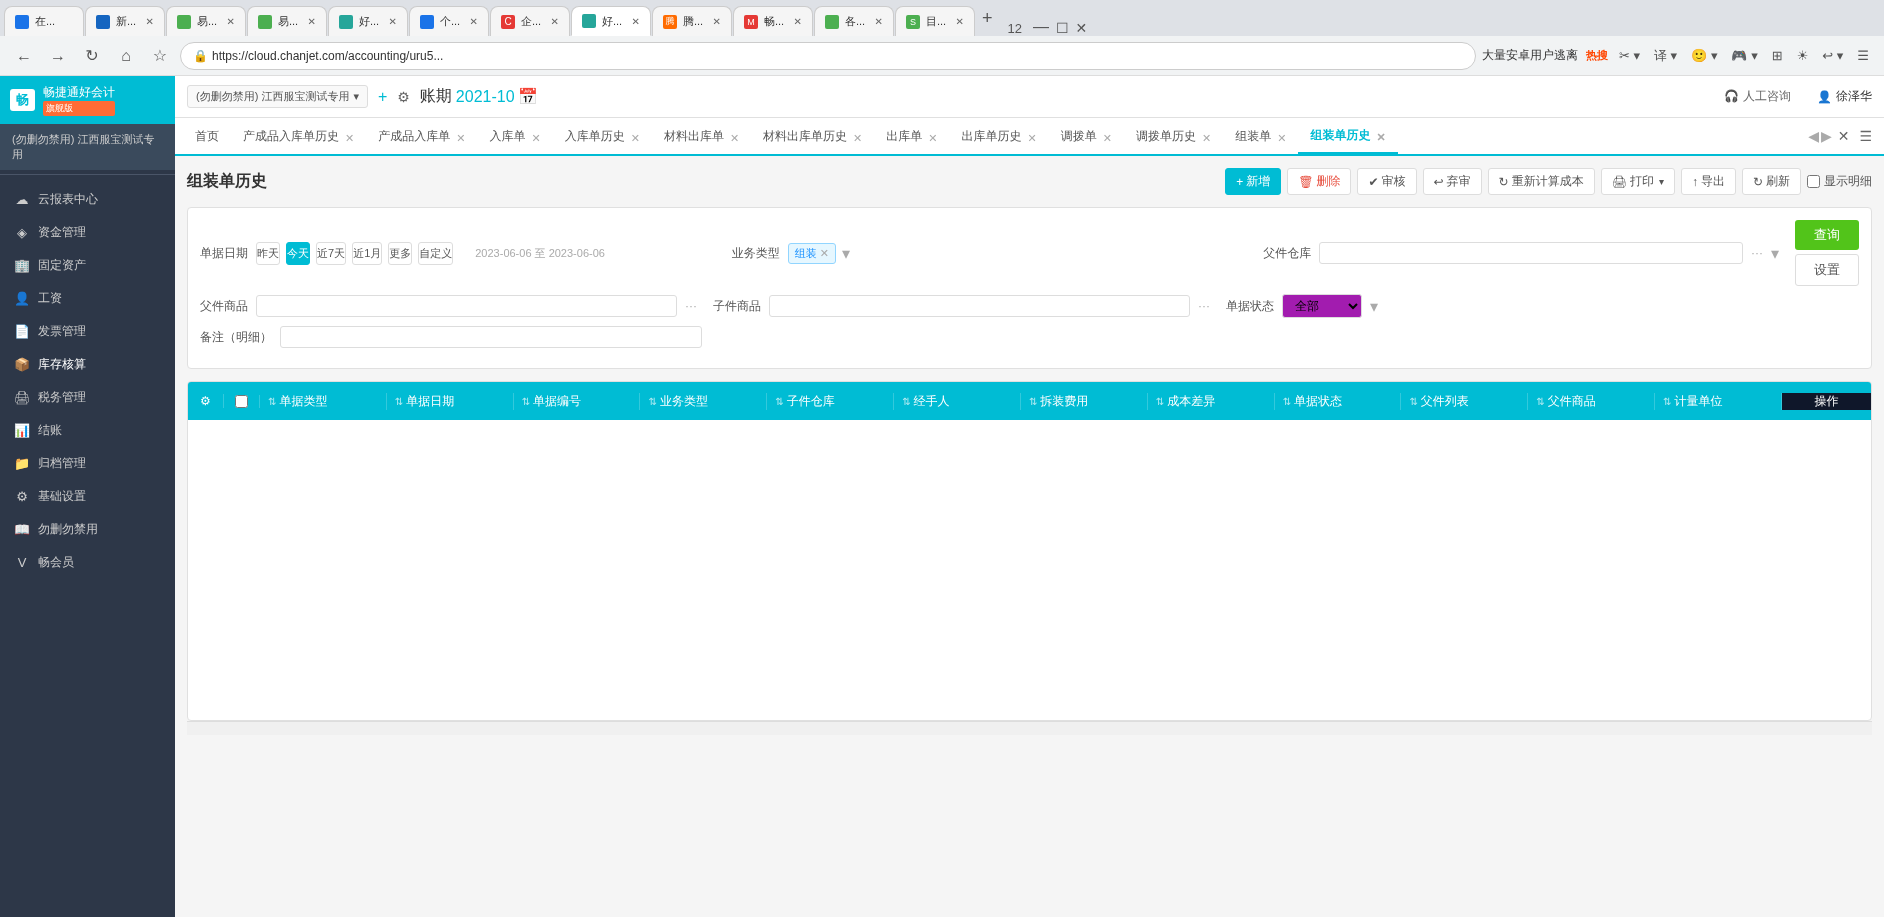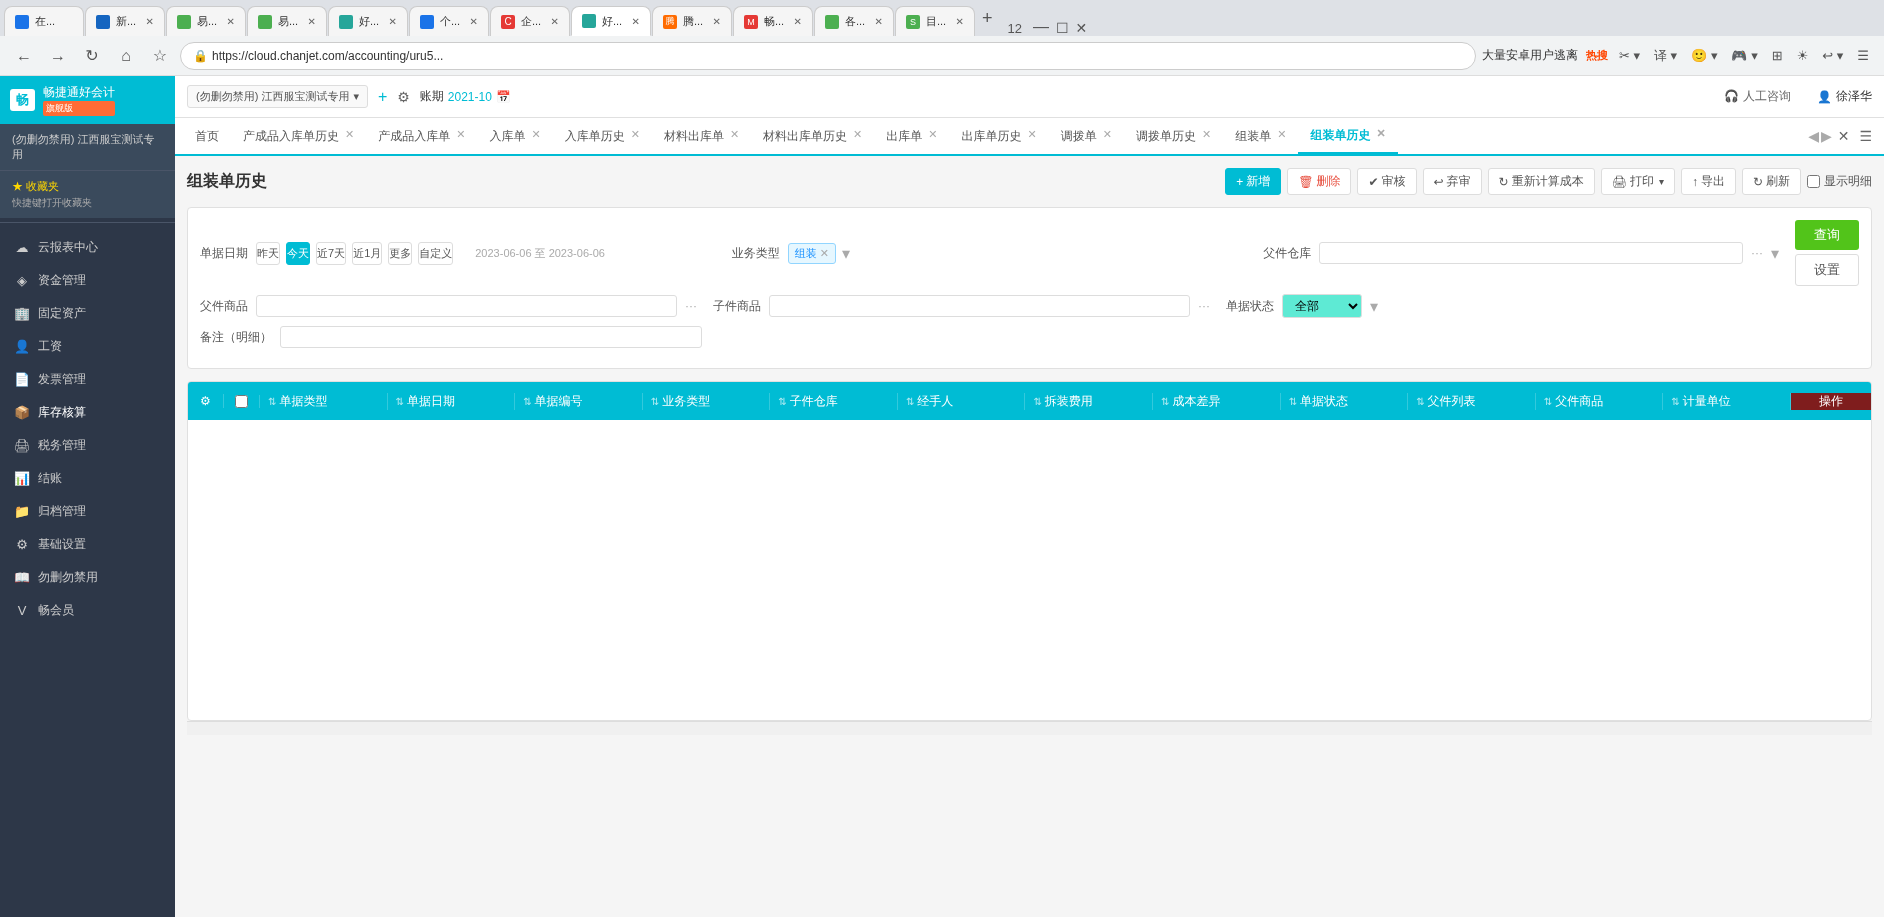--- a/index.html
+++ b/index.html
@@ -40,28 +40,28 @@
     .sidebar-item { display: flex; align-items: center; padding: 8px 14px; color: #ccc; cursor: pointer; gap: 8px; font-size: 12px; }
     .sidebar-item.active { color: #fff; }
     .sidebar-item-icon { width: 16px; height: 16px; display: flex; align-items: center; justify-content: center; font-size: 13px; }
 
     
     .main-content { flex: 1; display: flex; flex-direction: column; overflow: hidden; }
 
     
     .top-bar { background: #fff; border-bottom: 1px solid #e0e0e0; padding: 6px 12px; display: flex; align-items: center; gap: 10px; height: 42px; }
     .company-selector { display: flex; align-items: center; gap: 4px; background: #f9f9f9; border: 1px solid #ddd; border-radius: 3px; padding: 3px 8px; cursor: pointer; font-size: 11px; color: #555; }
-    .period-selector { display: flex; align-items: center; gap: 4px; font-size: 12px; color: #333; }
+    .period-selector { display: flex; align-items: center; gap: 4px; font-size: 16px; color: #333; }
     .top-bar-right { margin-left: auto; display: flex; align-items: center; gap: 26px; }
     .service-btn { color: #666; font-size: 12px; cursor: pointer; }
     .user-info { display: flex; align-items: center; gap: 4px; color: #333; font-size: 12px; }
 
     
     .sub-nav { background: #fff; border-bottom: 2px solid #00bcd4; display: flex; align-items: center; overflow-x: auto; white-space: nowrap; padding: 0 8px; height: 38px; }
-    .sub-nav-tab { padding: 8px 12px; font-size: 12px; color: #555; cursor: pointer; display: flex; align-items: flex-start; gap: 4px; flex-shrink: 0; }
+    .sub-nav-tab { padding: 8px 12px; font-size: 12px; color: #555; cursor: pointer; display: flex; align-items: flex-end; gap: 4px; flex-shrink: 0; }
     .sub-nav-tab.active { color: #00bcd4; border-bottom: 2px solid #00bcd4; font-weight: bold; }
     .sub-nav-tab .close-x { color: #aaa; font-size: 11px; margin-left: 2px; }
     .sub-nav-arrows { display: flex; gap: 2px; margin-left: auto; align-items: center; }
     .sub-nav-close { color: #666; cursor: pointer; font-size: 14px; padding: 0 4px; }
 
     
     .page-content { flex: 1; background: #f5f5f5; overflow-y: auto; padding: 12px; }
 
     
     .page-header { display: flex; align-items: center; justify-content: space-between; margin-bottom: 12px; }
@@ -76,31 +76,31 @@
     .filter-row { display: flex; align-items: center; gap: 16px; margin-bottom: 8px; }
     .filter-label { color: #555; font-size: 12px; white-space: nowrap; }
     .date-filter { display: flex; align-items: center; gap: 6px; }
     .date-btn { padding: 3px 0; border: 1px solid #ddd; border-radius: 3px; background: #fff; font-size: 11px; color: #555; cursor: pointer; }
     .date-btn.active { background: #00bcd4; color: #fff; border-color: #00bcd4; }
     .date-range { color: #aaa; font-size: 11px; margin-left: 16px; }
     .biz-type-filter { display: flex; align-items: center; gap: 6px; }
     .filter-tag { display: flex; align-items: center; gap: 3px; background: #e6f7ff; border: 1px solid #91d5ff; border-radius: 3px; padding: 2px 6px; font-size: 11px; color: #1890ff; }
     .filter-tag-close { cursor: pointer; color: #aaa; }
     .filter-input { border: 1px solid #ddd; border-radius: 3px; padding: 3px 8px; font-size: 12px; width: 180px; }
-    .filter-dropdown { border: 1px solid #ddd; border-radius: 3px; padding: 3px 8px; font-size: 12px; background: #5eead4; min-width: 80px; cursor: pointer; }
+    .filter-dropdown { border: 1px solid #ddd; border-radius: 3px; padding: 3px 8px; font-size: 12px; background: #a21caf; min-width: 80px; cursor: pointer; }
     .collapse-bar { text-align: center; padding: 4px; color: #aaa; font-size: 11px; cursor: pointer; border-top: 1px solid #f0f0f0; margin-top: 4px; }
 
     
     .data-table { background: #fff; border: 1px solid #e0e0e0; border-radius: 4px; overflow: hidden; }
     .table-header { display: flex; align-items: center; background: #00bcd4; color: #fff; height: 38px; }
     .th { flex: 1; padding: 0 8px; font-size: 12px; display: flex; align-items: center; gap: 3px; white-space: nowrap; border-right: 1px solid rgba(255,255,255,0.2); }
     .th:last-child { border-right: none; }
     .th-checkbox { width: 36px; flex: none; justify-content: center; }
     .th-settings { width: 36px; flex: none; justify-content: center; }
-    .th-actions { width: 80px; flex: none; justify-content: center; background: #7f1d1d; }
+    .th-actions { width: 89px; flex: none; justify-content: center; background: #0f172a; }
     .th-sort { font-size: 10px; color: rgba(255,255,255,0.7); }
     .table-body { min-height: 300px; }
 
     
     .query-btn { background: #52c41a; color: #fff; border: none; border-radius: 3px; padding: 6px 18px; font-size: 13px; cursor: pointer; }
     .set-btn { background: #fff; color: #555; border: 1px solid #ddd; border-radius: 3px; padding: 6px 18px; font-size: 13px; cursor: pointer; }
 
     
     .query-set-group { display: flex; flex-direction: column; gap: 4px; }
 
@@ -223,24 +223,20 @@
       <div>
         <div>畅捷通好会计</div>
         <div class="sidebar-tag">旗舰版</div>
       </div>
     </div>
 
     <div class="sidebar-account">
       <div class="sidebar-account-name">(勿删勿禁用) 江西服宝测试专用</div>
     </div>
 
-    <div class="sidebar-bookmarks">
-      <div class="sidebar-bookmark-title">★ 收藏夹</div>
-      <div class="sidebar-bookmark-sub">快捷键打开收藏夹</div>
-    </div>
 
     <div class="sidebar-divider"></div>
 
     <div class="sidebar-menu">
       <div class="sidebar-item">
         <span class="sidebar-item-icon">☁</span>
         <span>云报表中心</span>
       </div>
       <div class="sidebar-item">
         <span class="sidebar-item-icon">◈</span>

